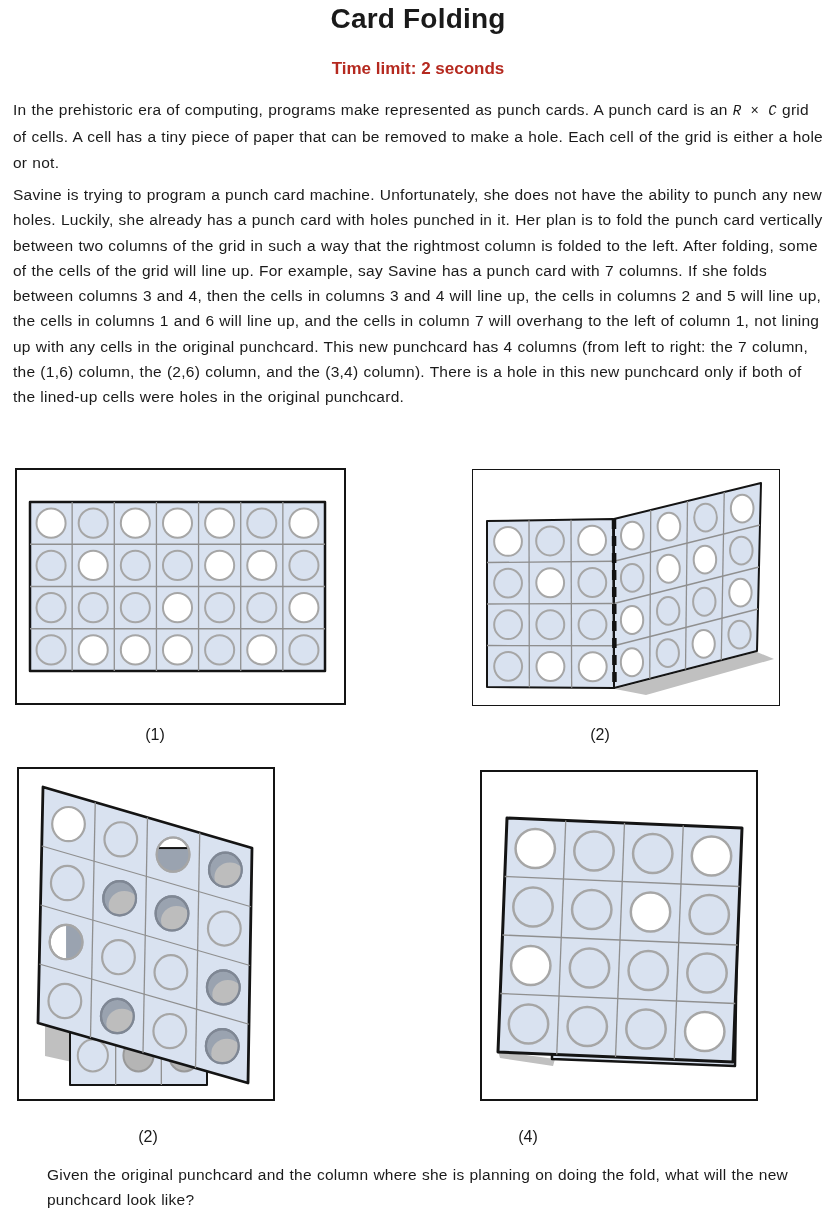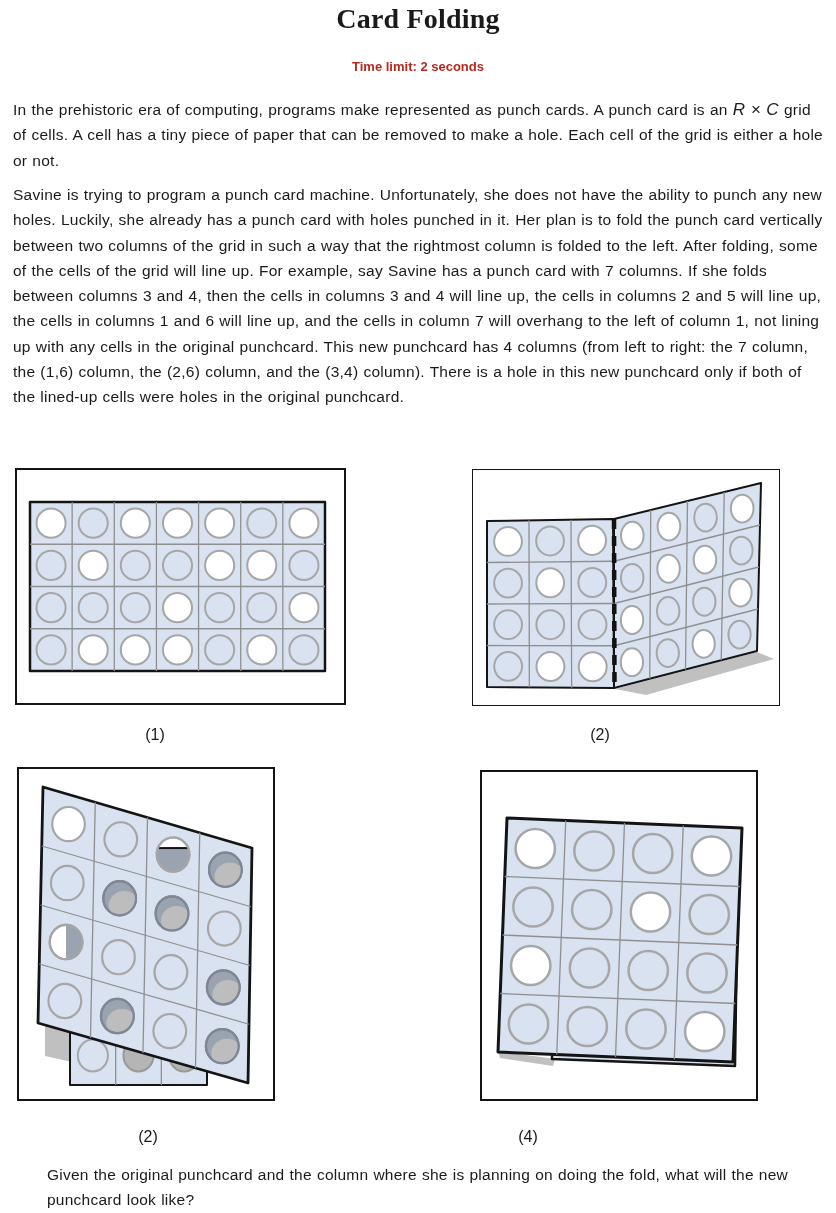--- a/index.html
+++ b/index.html
@@ -1,27 +1,27 @@
 <!DOCTYPE html>
 <html><head>
 <meta charset="utf-8">
 <style>
   html,body{margin:0;padding:0;background:#ffffff;}
   .page{position:relative;width:836px;height:1213px;background:#ffffff;overflow:hidden;
         font-family:"Liberation Sans",sans-serif;color:#1a1a1a;}
   .title{position:absolute;top:0px;left:0;width:836px;text-align:center;margin:0;
-         font-size:28px;line-height:38px;font-weight:bold;letter-spacing:0.2px;font-family:Liberation Serif, serif;}
+         font-size:28px;line-height:38px;font-weight:bold;letter-spacing:0.2px;}
   .time-limit{position:absolute;top:59px;left:0;width:836px;text-align:center;
-              font-size:13px;font-weight:bold;}
+              font-size:17px;font-weight:bold;}
   .para{position:absolute;left:13px;width:812px;margin:0;font-size:15.5px;
         line-height:25.3px;letter-spacing:0.25px;word-spacing:0.5px;}
   .p1{top:97px;}
   .p2{top:182px;}
   .p3{top:1162px;margin-left:34px;}
-  .math{font-family:Liberation Sans, sans-serif;font-style:italic;font-size:17px;}
+  .math{font-family:Liberation Mono, monospace;font-style:italic;font-size:14px;}
   .figbox{position:absolute;background:#fff;border:2px solid #141414;box-sizing:border-box;}
   .figbox svg{display:block;}
   #fig1-box{left:15px;top:468px;width:331px;height:237px;border-width:2.5px;}
   #fig2-box{left:472px;top:469px;width:308px;height:237px;border-width:1.5px;}
   #fig3-box{left:17px;top:767px;width:258px;height:334px;border-width:2px;}
   #fig4-box{left:480px;top:770px;width:278px;height:331px;border-width:2.5px;}
   .figlabel{position:absolute;width:80px;text-align:center;font-size:16px;line-height:26px;}
   #label1{left:115px;top:722px;}
   #label2{left:560px;top:722px;}
   #label3{left:108px;top:1124px;}

